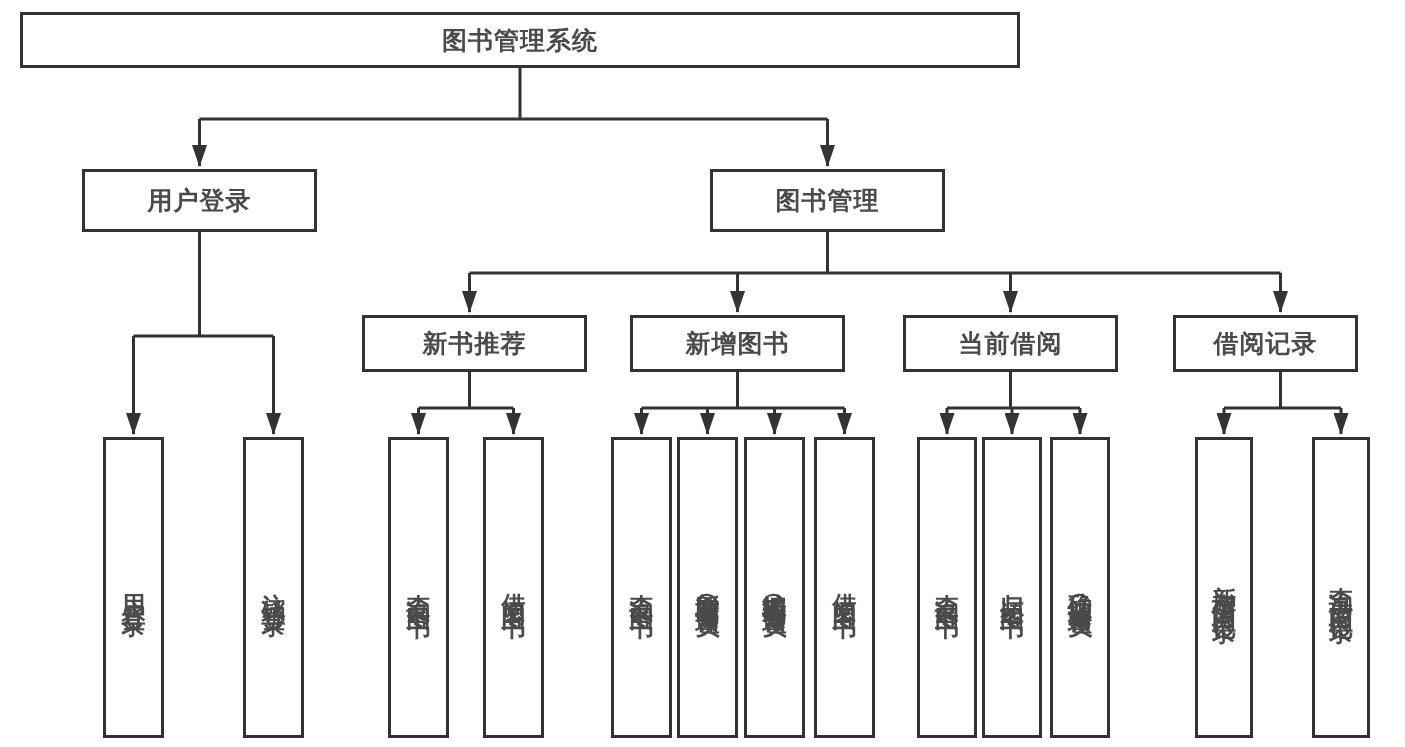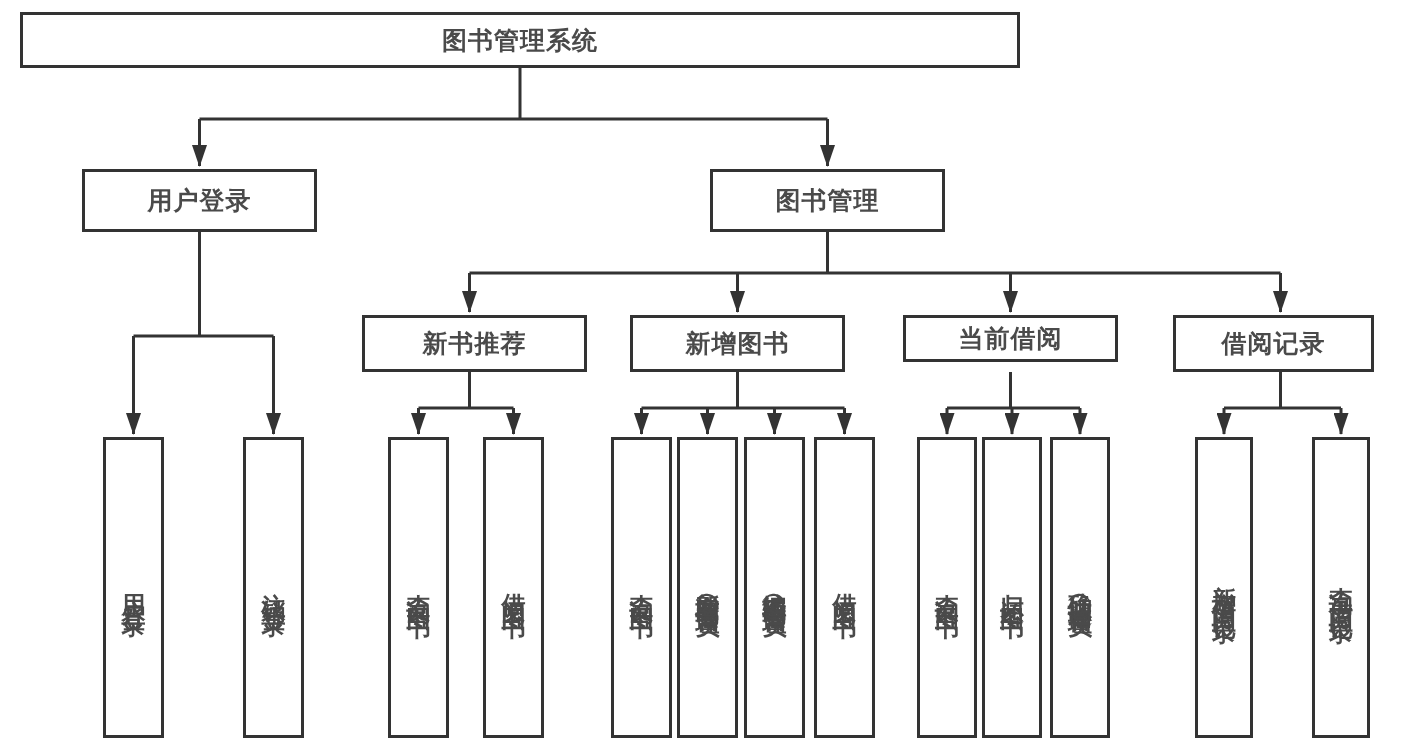--- a/index.html
+++ b/index.html
@@ -133,24 +133,24 @@
   <div class="node h-node" style="left:710px;top:169px;width:235px;height:63px">
     <span class="label">图书管理</span>
   </div>
 
   <div class="node h-node" style="left:362px;top:315px;width:225px;height:57px">
     <span class="label">新书推荐</span>
   </div>
   <div class="node h-node" style="left:630px;top:315px;width:215px;height:57px">
     <span class="label">新增图书</span>
   </div>
-  <div class="node h-node" style="left:903px;top:315px;width:215px;height:47px">
+  <div class="node h-node" style="left:903px;top:315px;width:215px;height:57px">
     <span class="label">当前借阅</span>
   </div>
-  <div class="node h-node" style="left:1173px;top:315px;width:201px;height:57px">
+  <div class="node h-node" style="left:1173px;top:315px;width:185px;height:57px">
     <span class="label">借阅记录</span>
   </div>
 
   <div class="node v-node" style="left:103px;top:437px;width:61px;height:301px">
     <span class="label">用户登录</span>
   </div>
   <div class="node v-node" style="left:243px;top:437px;width:61px;height:301px">
     <span class="label">注销登录</span>
   </div>
 

